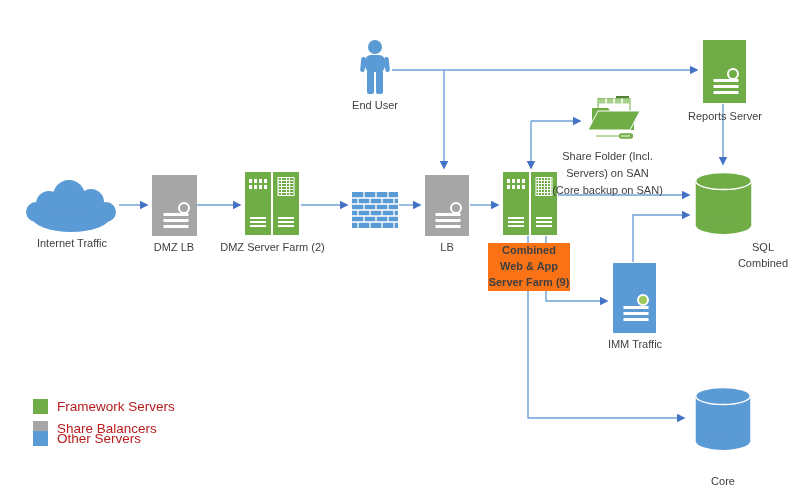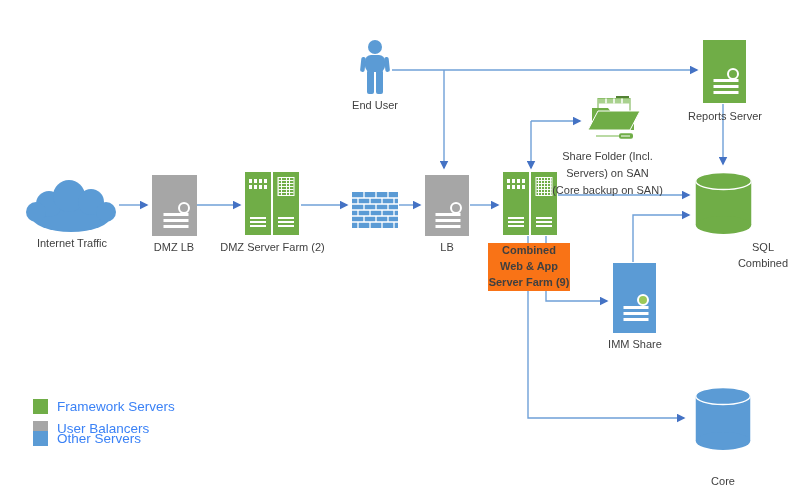--- a/index.html
+++ b/index.html
@@ -33,21 +33,21 @@
     background-image:
       repeating-linear-gradient(0deg, transparent 0 2px, rgba(255,255,255,.95) 2px 3px),
       repeating-linear-gradient(90deg, transparent 0 2px, rgba(255,255,255,.95) 2px 3px);
   }
   .rack .bars { position:absolute; bottom:8px; left:50%; transform:translateX(-50%); }
   .rack .bars i { display:block; width:16px; height:2px; background:#fff; margin-top:2px; }
   .combined-label { font-weight:bold; color:#404040; background:#f97316; }
   
   .legend-row { position:absolute; z-index:1; display:flex; align-items:center; gap:9px; }
   .legend-swatch { width:15px; height:15px; }
-  .legend-text { font-size:13.5px; color:#3b82f6; }
+  .legend-text { font-size:13.5px; color:#b91c1c; }
 </style>
 </head>
 <body>
 
 <div class="canvas">
 
   <svg class="connectors" width="798" height="486">
     <defs>
       <marker id="ah" markerUnits="userSpaceOnUse" markerWidth="9" markerHeight="9" refX="7.5" refY="4.5" orient="auto">
         <path d="M0,0 L9,4.5 L0,9 Z" fill="#4472C4"></path>
@@ -238,35 +238,35 @@
   <div class="node-label" style="left:732px; top:240px; width:62px;"><span>SQL</span><br><span>Combined</span></div>
 
   <div class="tower" style="left:613px; top:263px; width:43px; height:70px; background:#5B9BD5;">
     <span class="led" style="background:#9CC959;"></span>
     <span class="bars">
         <i></i>
         <i></i>
         <i></i>
       </span>
   </div>
-  <div class="node-label" style="left:600px; top:337px; width:70px;">IMM Share</div>
+  <div class="node-label" style="left:600px; top:337px; width:70px;">IMM Traffic</div>
 
   <svg class="node" style="left:695px; top:387px;" width="56" height="63" viewBox="0 0 56 63">
     <rect x="0.75" y="9" width="54.5" height="45" fill="#5B9BD5"></rect>
     <ellipse cx="28" cy="54" rx="27.25" ry="9" fill="#5B9BD5"></ellipse>
     <ellipse cx="28" cy="9" rx="27.25" ry="8.5" fill="#5B9BD5" stroke="#ffffff" stroke-width="1.3"></ellipse>
   </svg>
   <div class="node-label" style="left:697px; top:474px; width:52px;">Core</div>
 
   <div class="legend-row" style="left:33px; top:399px;">
     <span class="legend-swatch" style="background-color: rgb(112, 173, 71);"></span>
     <span class="legend-text">Framework Servers</span>
   </div>
   <div class="legend-row" style="left:33px; top:421px;">
     <span class="legend-swatch" style="background-color: rgb(166, 166, 166);"></span>
-    <span class="legend-text">User Balancers</span>
+    <span class="legend-text">Share Balancers</span>
   </div>
   <div class="legend-row" style="left:33px; top:431px;">
     <span class="legend-swatch" style="background-color: rgb(91, 155, 213);"></span>
     <span class="legend-text">Other Servers</span>
   </div>
 
 </div>
 
 </body></html>

